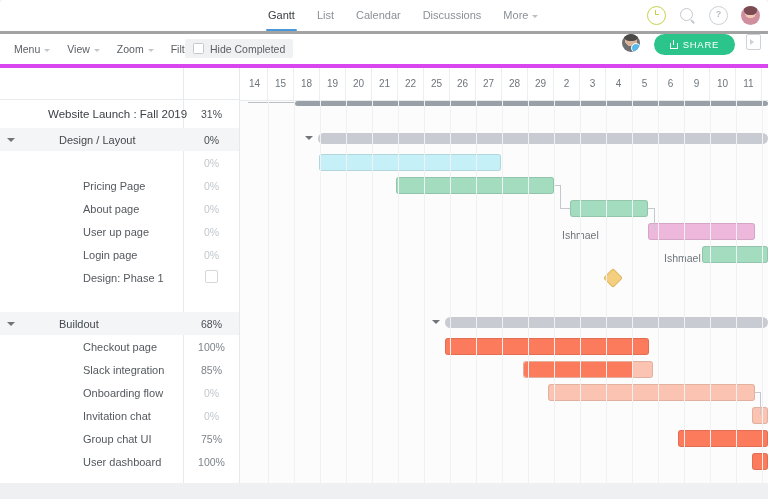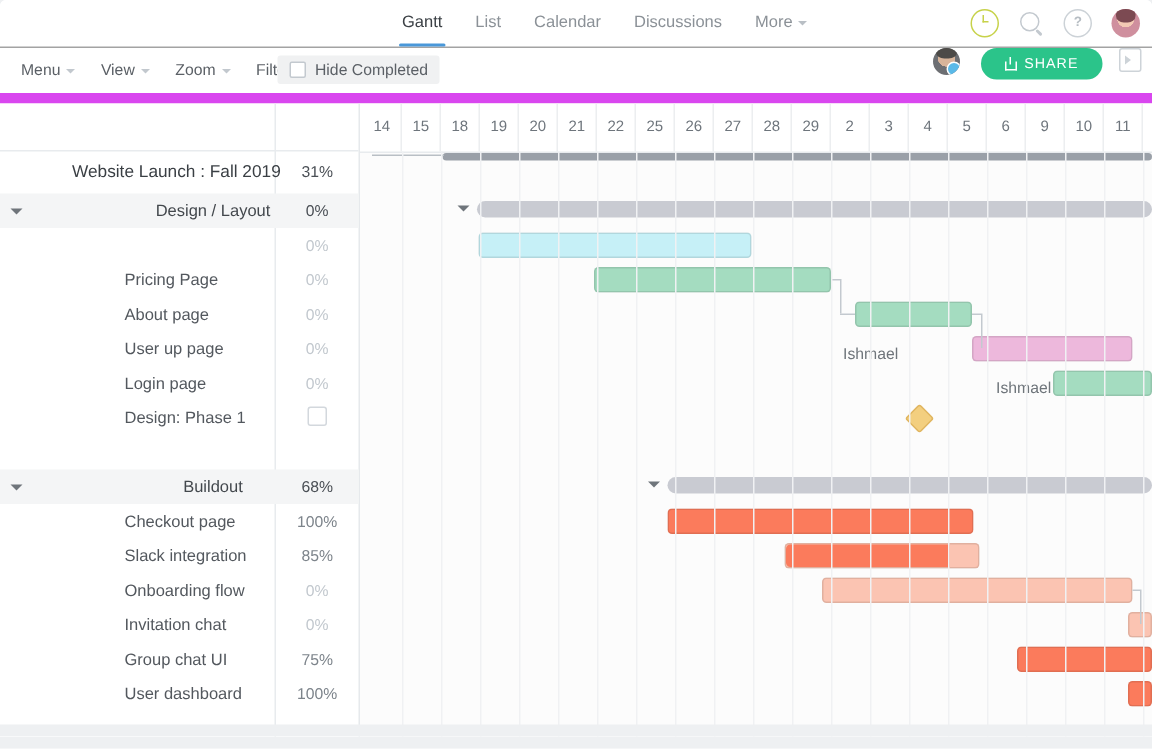--- a/index.html
+++ b/index.html
@@ -12,21 +12,21 @@
   .app{
     position:absolute;left:0;top:0;width:768px;height:491px;
     background:#ffffff;
     border-radius:4px 4px 0 0;
     overflow:hidden;
   }
 
   
   .topnav{
     position:relative;height:31px;background:#fff;
-    border-bottom:1px solid #a3a3a3;
+    border-bottom:3px solid #a3a3a3;
   }
   .tabs{
     position:absolute;left:268px;top:0;height:31px;
     display:flex;align-items:center;gap:22px;
   }
   .tab{
     font-size:11px;color:#8b9197;height:31px;line-height:30px;
     cursor:pointer;position:relative;white-space:nowrap;
   }
   .tab.active{color:#3b4045;}
@@ -57,21 +57,21 @@
     position:relative;overflow:hidden;
   }
   .avatar:after{
     content:"";position:absolute;left:3px;top:-2px;width:13px;height:11px;
     background:#7c4a52;border-radius:50% 50% 40% 40%;
   }
 
   
   .toolbar{
     position:relative;height:30px;background:#fff;
-    border-bottom:7px solid #d946ef;
+    border-bottom:4px solid #d946ef;
   }
   .tb-left{position:absolute;left:14px;top:0;height:30px;display:flex;align-items:center;gap:17px;}
   .tbitem{font-size:10.5px;color:#5b6066;cursor:pointer;white-space:nowrap;}
   .tbitem .caret{
     display:inline-block;margin-left:4px;
     border-left:3px solid transparent;border-right:3px solid transparent;
     border-top:3.5px solid #c2c8ce;vertical-align:middle;
   }
   .hidecomp{
     position:absolute;left:185px;top:5px;height:19px;
@@ -115,21 +115,21 @@
     position:relative;height:23px;display:flex;align-items:center;
     box-sizing:border-box;
   }
   .row.project{height:28px;}
   .row.group{background:#f4f5f6;}
   .row .nm{
     position:absolute;left:0;width:183px;box-sizing:border-box;
     font-size:11px;color:#43484d;white-space:nowrap;overflow:hidden;margin-left:42px;
   }
   .row.project .nm{font-size:11.5px;color:#3a3f44;padding-left:6px;}
-  .row.group .nm{padding-left:17px;text-align:center;}
+  .row.group .nm{padding-left:17px;}
   .row.task .nm{padding-left:41px;color:#53585e;}
   .row .pct{
     position:absolute;left:183px;width:57px;text-align:center;
     font-size:10.5px;color:#7d848b;
   }
   .row.task .pct.zero{color:#c2c8ce;}
   .row.project .pct,.row.group .pct{color:#4a4f55;}
   .tri{
     position:absolute;left:7px;top:50%;margin-top:-2px;
     border-left:4px solid transparent;border-right:4px solid transparent;

